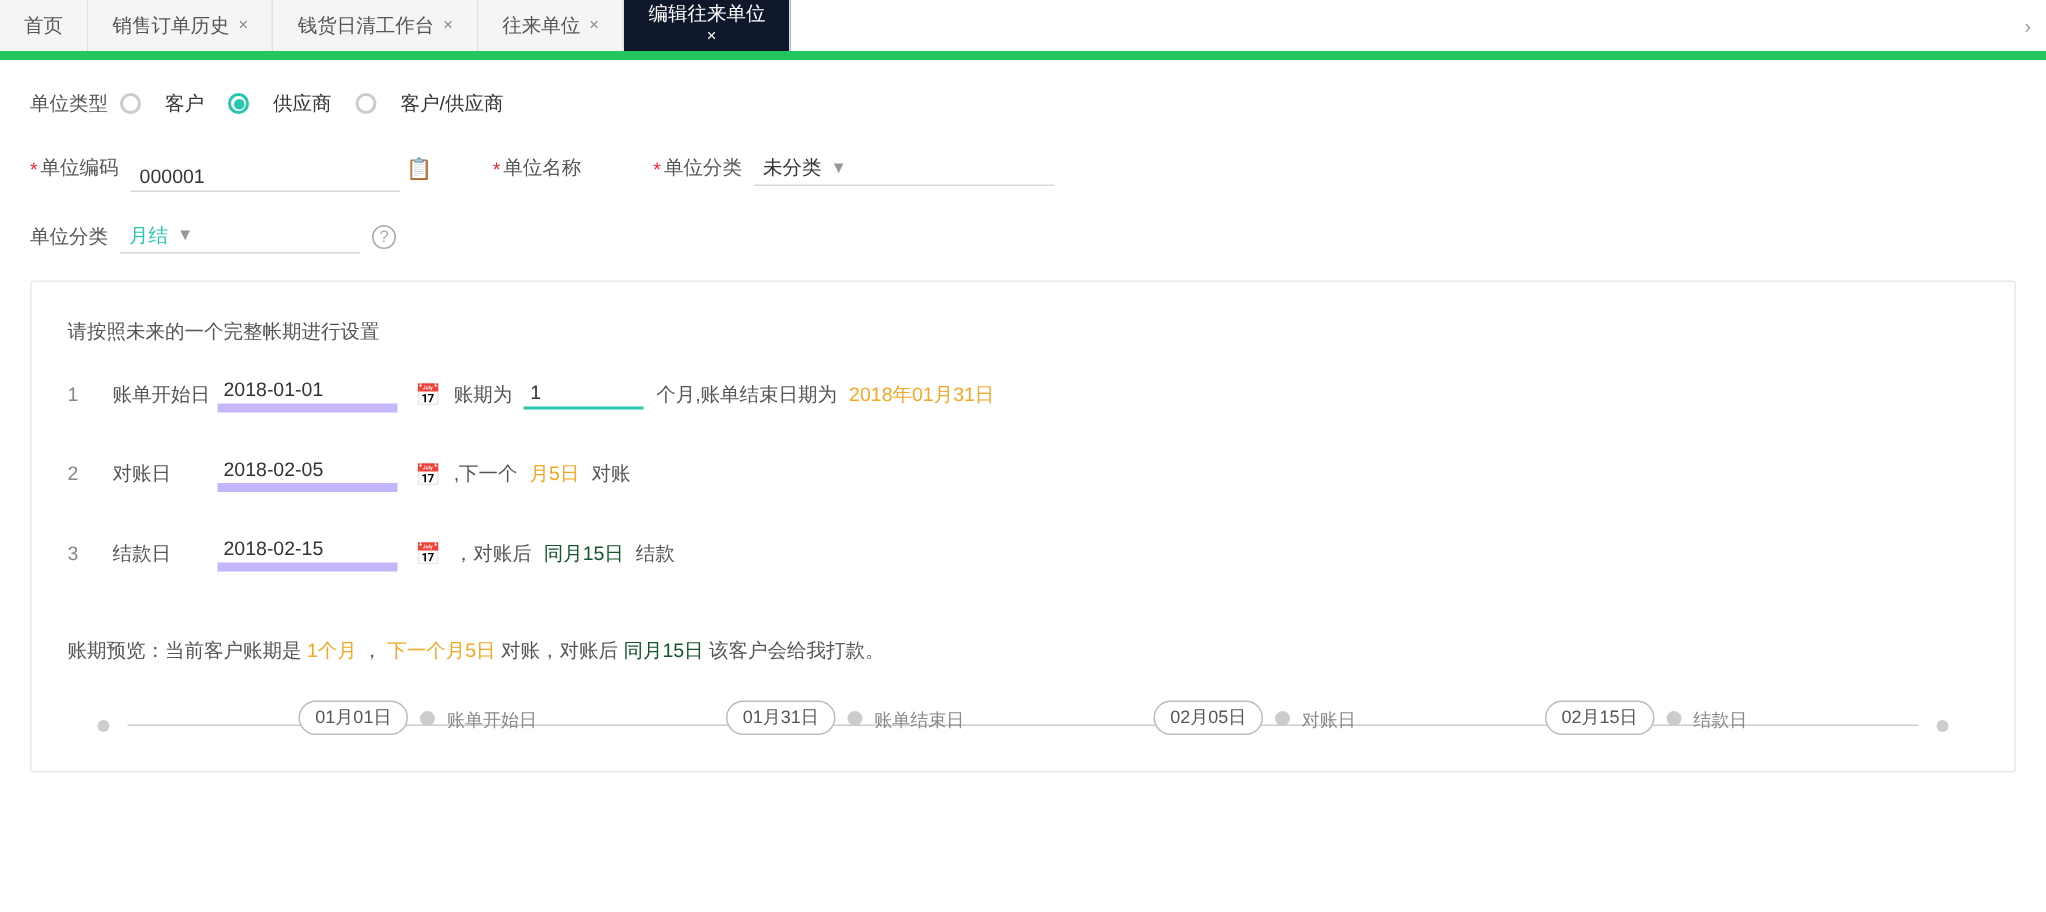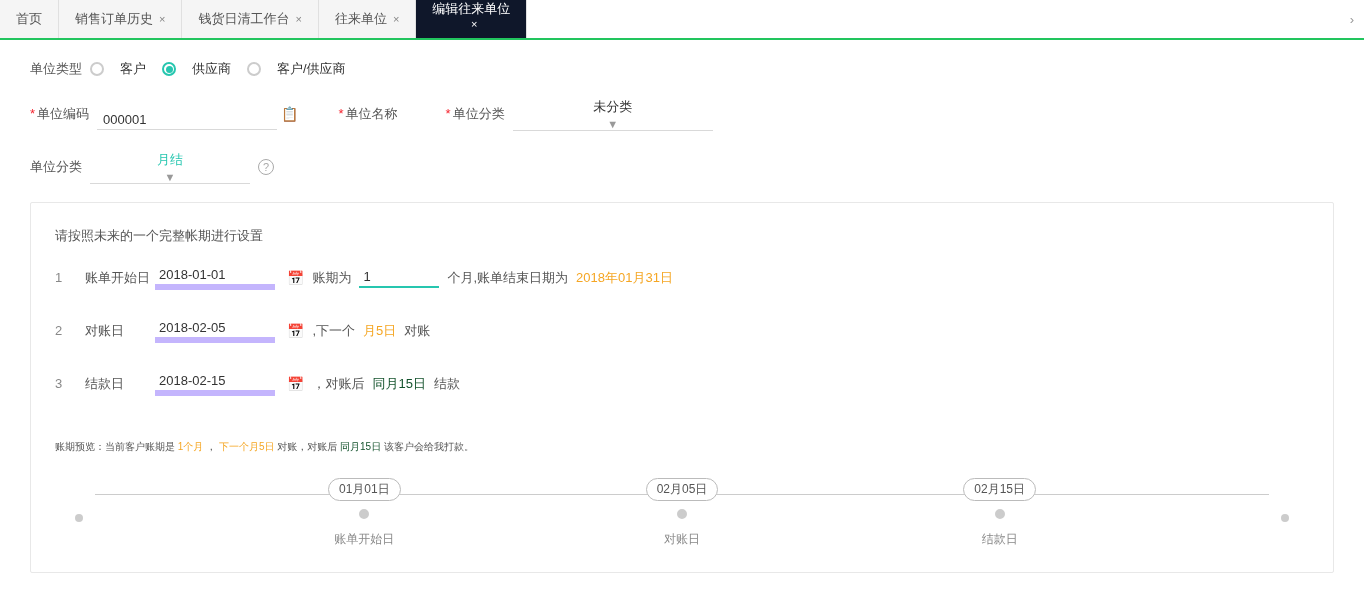--- a/index.html
+++ b/index.html
@@ -3,21 +3,21 @@
   <meta charset="utf-8">
   <style>
     * { box-sizing: border-box; margin: 0; padding: 0; }
     body { font-family: 'Microsoft YaHei', Arial, sans-serif; font-size: 13px; background: #f5f5f5; color: #333; }
 
     
     .tab-bar {
       display: flex;
       align-items: stretch;
       background: #fff;
-      border-bottom: 2px solid #22c55e;
+      border-bottom: 6px solid #22c55e;
       height: 40px;
       padding-left: 0;
     }
     .tab-item {
       display: flex;
       align-items: center;
       padding: 0 16px;
       cursor: pointer;
       font-size: 13px;
       color: #555;
@@ -43,21 +43,21 @@
       display: flex;
       align-items: center;
       padding: 0 10px;
       cursor: pointer;
       margin-left: auto;
       color: #999;
     }
 
     
     .main-content {
-      padding: 20px 30px;
+      padding: 20px 20px;
       background: #fff;
       min-height: calc(100vh - 40px);
     }
 
     
     .form-row {
       display: flex;
       align-items: center;
       margin-bottom: 18px;
       flex-wrap: wrap;
@@ -123,21 +123,20 @@
       margin-left: 4px;
       cursor: pointer;
       font-size: 14px;
     }
 
     .select-wrapper {
       display: flex;
       align-items: center;
       border-bottom: 1px solid #d9d9d9;
       width: 200px;
-      flex-direction: column;
     }
     .chevron-icon {
       color: #999;
       font-size: 11px;
     }
     .help-icon {
       width: 16px;
       height: 16px;
       border-radius: 50%;
       border: 1px solid #aaa;
@@ -203,21 +202,21 @@
       width: 80px;
       padding: 2px 4px;
       background: transparent;
     }
     .desc-text { color: #555; }
     .highlight-orange { color: #f5a623; }
     .highlight-teal { color: #14532d; }
 
     
     .preview-text {
-      font-size: 10px;
+      font-size: 13px;
       color: #555;
       padding: 16px 0 24px 0;
     }
     .timeline-line {
       position: absolute;
       top: 16px;
       left: 40px;
       right: 40px;
       height: 1px;
       background: #ccc;
@@ -225,21 +224,21 @@
     }
     .timeline-points {
       display: flex;
       justify-content: space-between;
       width: 100%;
       position: relative;
       z-index: 1;
     }
     .timeline-point {
       display: flex;
-      flex-direction: column;
+      flex-direction: row;
       align-items: center;
       gap: 8px;
     }
     .timeline-dot {
       width: 10px;
       height: 10px;
       border-radius: 50%;
       background: #ccc;
       border: 2px solid #ccc;
     }
@@ -397,20 +396,25 @@
         <div style="display:flex;align-items:center;margin-top:10px;">
           <div class="timeline-end-dot"></div>
         </div>
 
         <div class="timeline-point">
           <div class="timeline-badge">01月01日</div>
           <div class="timeline-dot"></div>
           <div class="timeline-label">账单开始日</div>
         </div>
 
+        <div class="timeline-point">
+          <div class="timeline-badge">01月31日</div>
+          <div class="timeline-dot"></div>
+          <div class="timeline-label">账单结束日</div>
+        </div>
 
         <div class="timeline-point">
           <div class="timeline-badge">02月05日</div>
           <div class="timeline-dot"></div>
           <div class="timeline-label">对账日</div>
         </div>
 
         <div class="timeline-point">
           <div class="timeline-badge">02月15日</div>
           <div class="timeline-dot"></div>

